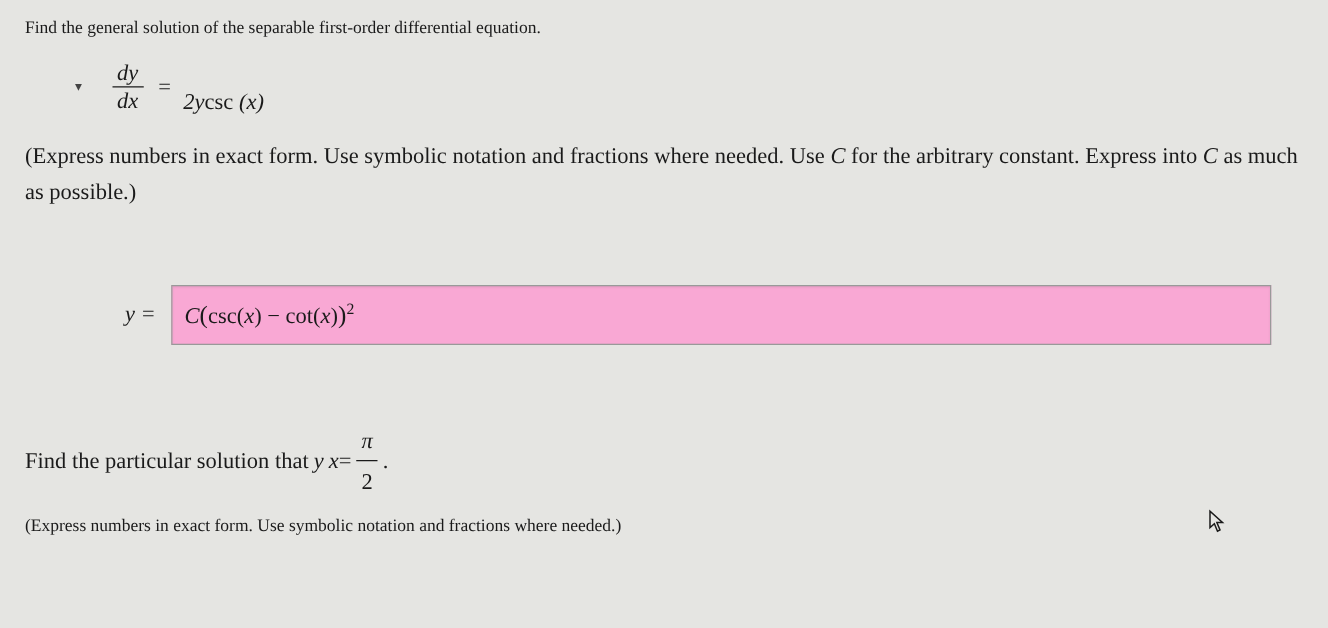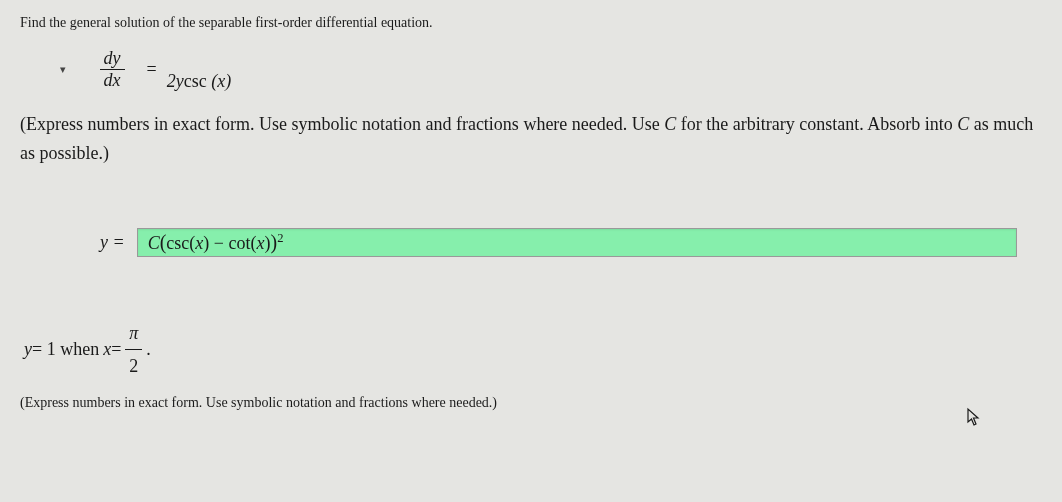--- a/index.html
+++ b/index.html
@@ -33,21 +33,21 @@
       margin-right: 18px;
       font-style: normal;
       color: #444;
       font-size: 11px;
     }
     .fraction {
       display: inline-flex;
       flex-direction: column;
       align-items: center;
       vertical-align: middle;
-      margin: 0 16px;
+      margin: 0 6px;
       justify-content: space-between;
     }
     .fraction .num {
       padding: 0 4px;
       border-bottom: 1.5px solid #1a1a1a;
       font-style: italic;
     }
     .fraction .den {
       padding: 0 4px;
     }
@@ -68,23 +68,23 @@
       align-items: center;
       margin: 20px 0 60px 80px;
     }
     .answer-label {
       font-size: 18px;
       font-style: italic;
       margin-right: 12px;
     }
     .answer-box {
       border: 1px solid #999;
-      background: #86efac;
+      background: #f9a8d4;
       width: 880px;
-      height: 29px;
+      height: 48px;
       padding: 6px 10px;
       font-family: 'Times New Roman', Times, serif;
       font-size: 18px;
       display: flex;
       align-items: center;
       box-shadow: inset 0 1px 2px rgba(0,0,0,0.08);
     }
     .answer-content {
       font-style: italic;
     }
@@ -136,36 +136,36 @@
   <span class="collapse-icon">▾</span>
   <span class="fraction">
     <span class="num">dy</span>
     <span class="den">dx</span>
   </span>
   <span style="margin:0 6px; font-style:normal;">=</span>
   <span class="eq-rhs">2<span class="italic-var">y</span><span class="upright">csc</span> (<span class="italic-var">x</span>)</span>
 </div>
 
 <div class="instruction-text">
-  <span>(Express numbers in exact form. Use symbolic notation and fractions where needed. Use </span><span class="italic-var">C</span><span> for the arbitrary constant. Absorb into </span><span class="italic-var">C</span><span> as much as possible.)</span>
+  <span>(Express numbers in exact form. Use symbolic notation and fractions where needed. Use </span><span class="italic-var">C</span><span> for the arbitrary constant. Express into </span><span class="italic-var">C</span><span> as much as possible.)</span>
 </div>
 
 <div class="answer-row">
   <span class="answer-label">y =</span>
   <div class="answer-box">
     <span class="answer-content">
       <span class="italic-var">C</span><span class="upright" style="font-size:20px;">(</span><span class="upright">csc(<span class="italic-var">x</span>) − cot(<span class="italic-var">x</span>)</span><span class="upright" style="font-size:20px;">)</span><sup class="upright">2</sup>
     </span>
   </div>
 </div>
 
 <div class="particular-section">
   <div class="particular-text">
+    <span>Find the particular solution that </span>
     <span class="italic-var" style="margin-left:4px;">y</span>
-    <span> = 1 when </span>
     <span class="italic-var" style="margin-left:4px;">x</span>
     <span> = </span>
     <span class="inline-fraction">
       <span class="num">π</span>
       <span class="den upright">2</span>
     </span>
     <span>.</span>
   </div>
   <div class="question-text" style="margin-top:10px;">(Express numbers in exact form. Use symbolic notation and fractions where needed.)</div>
 </div>

